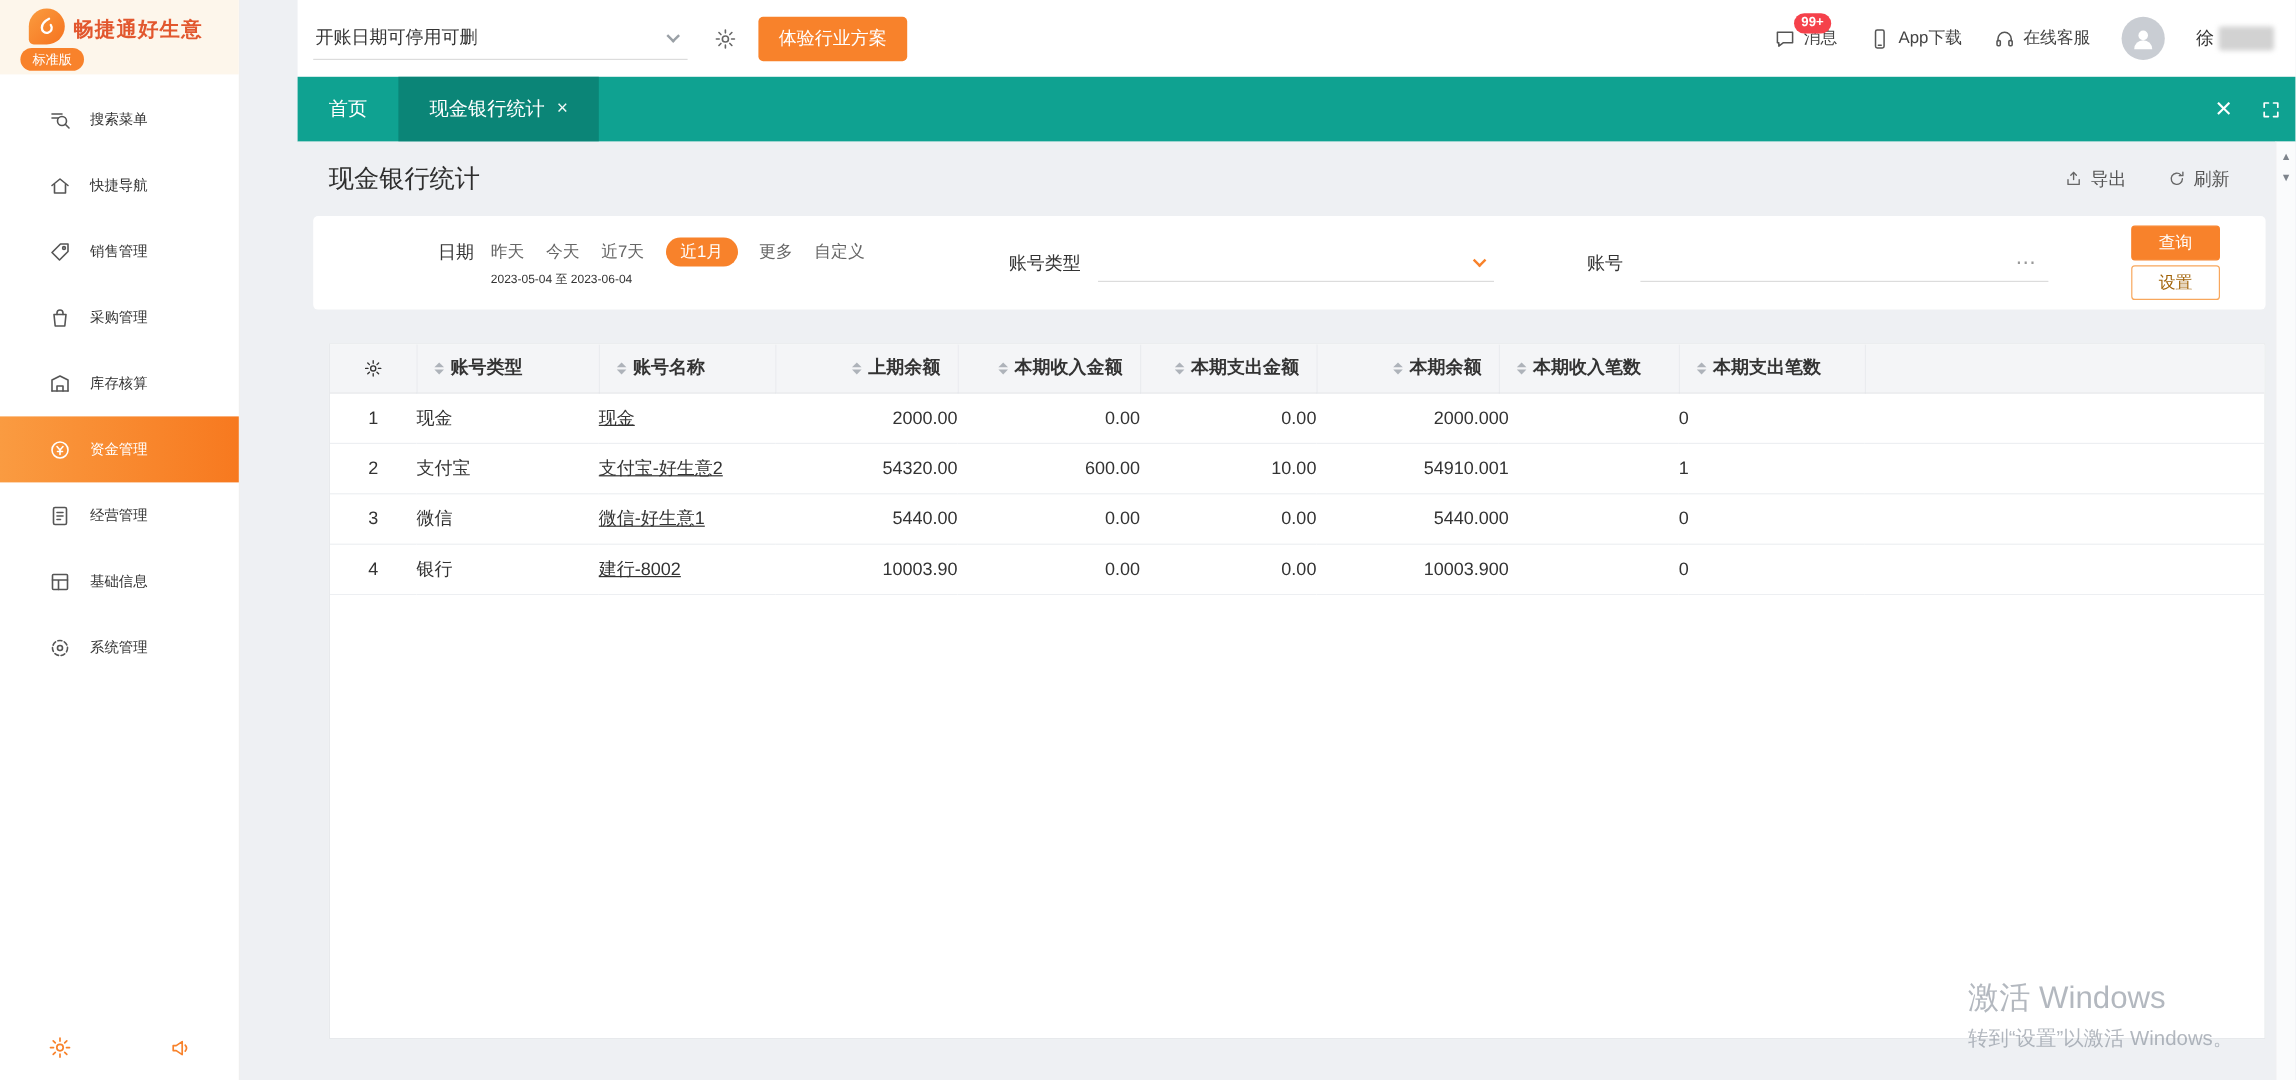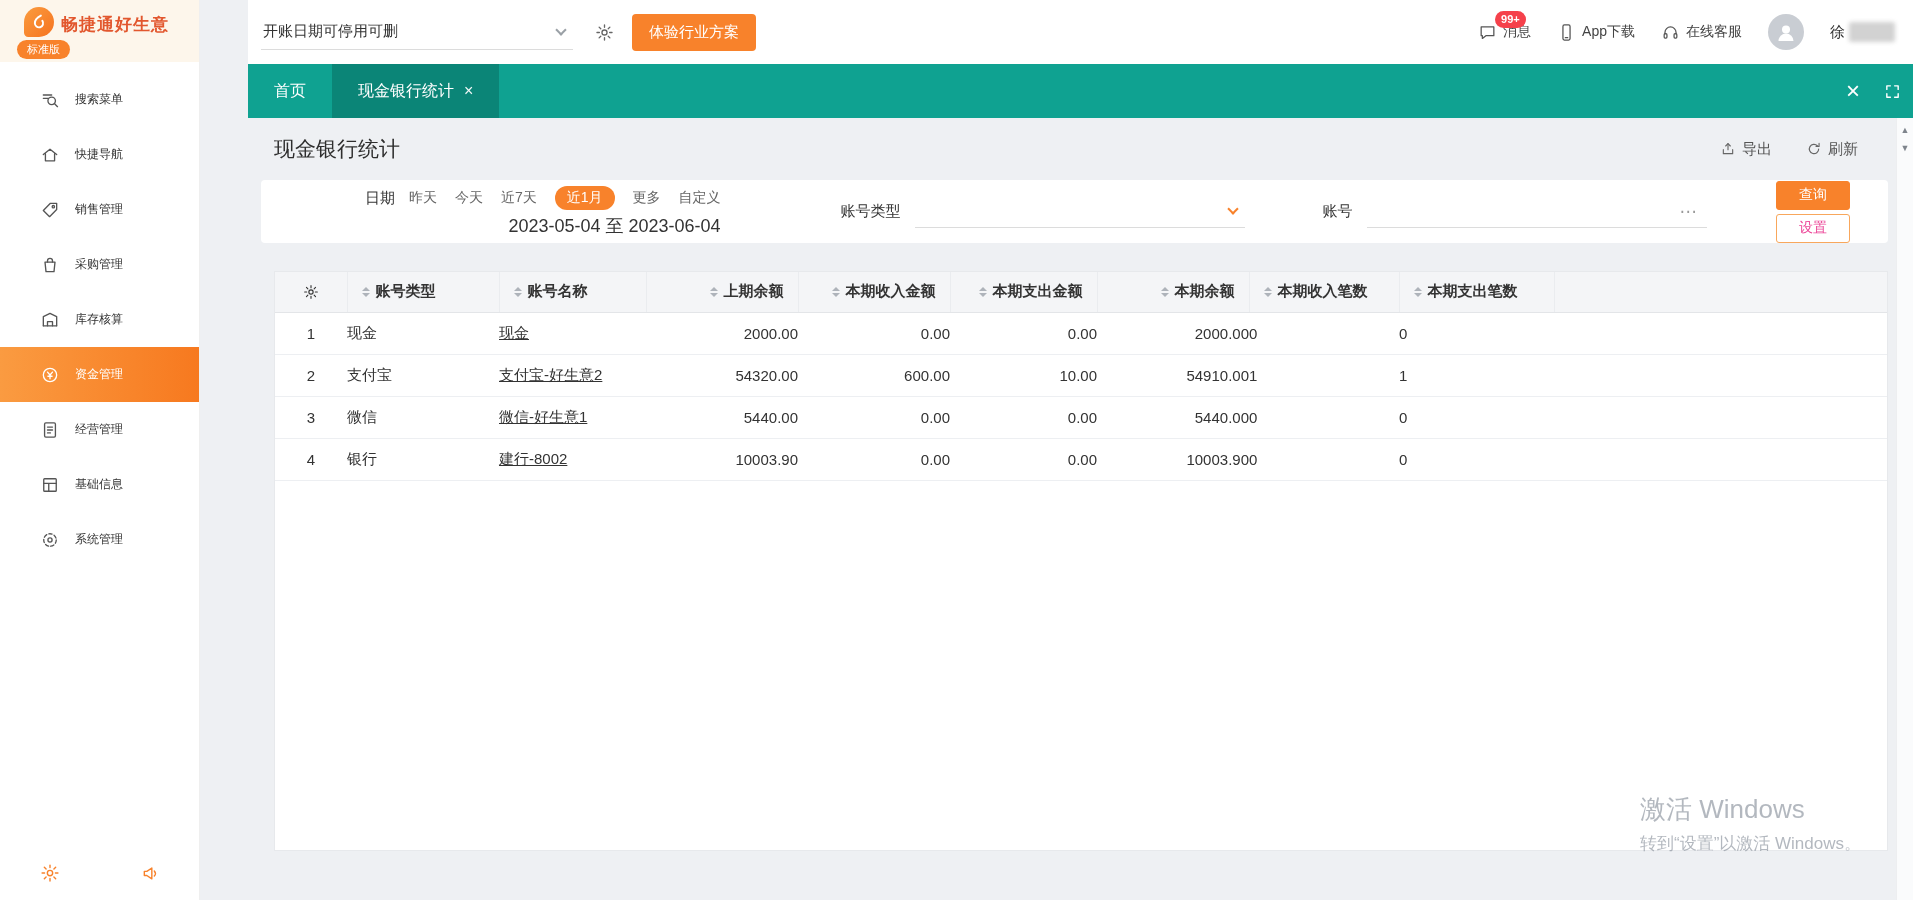--- a/index.html
+++ b/index.html
@@ -50,39 +50,39 @@
 
   
   .content { flex:1; position:relative; background:#EEF0F3; overflow:hidden; }
   .page-header { height:62px; display:flex; align-items:center; padding:0 55px 0 26px; }
   .page-title { font-size:21px; font-weight:500; color:#2E2E2E; }
   .ph-actions { margin-left:auto; display:flex; gap:34px; }
   .ph-btn { display:flex; align-items:center; gap:6px; font-size:15px; color:#555; cursor:pointer; }
   .ph-btn .ic { display:flex; color:#666; }
 
   
-  .filter-card { margin:0 25px 0 13px; height:63px; background:#fff; border-radius:4px; display:flex; align-items:center; }
+  .filter-card { margin:0 25px 0 13px; height:78px; background:#fff; border-radius:4px; display:flex; align-items:center; }
   .date-group { margin-left:104px; display:flex; align-items:flex-start; }
   .ftr-label { font-size:15px; color:#333; margin-right:14px; white-space:nowrap; }
   .date-group .ftr-label { margin-top:3px; }
   .date-stack { display:flex; flex-direction:column; gap:4px; }
   .date-options { display:flex; align-items:center; gap:18px; font-size:14px; color:#666; }
   .date-opt { cursor:pointer; white-space:nowrap; }
   .date-opt.selected { background:#F8822B; color:#fff; padding:3px 12px; border-radius:12px; }
-  .date-range { font-size:18px; color:#333; white-space:nowrap;text-align:right; }
+  .date-range { font-size:10px; color:#333; white-space:nowrap; }
   .underline-field { border-bottom:1px solid #DCDCDC; height:32px; display:flex; align-items:center; justify-content:flex-end; padding:0 8px; cursor:pointer; }
   .acc-type-group { display:flex; align-items:center; margin-left:120px; }
   .acc-type-select { width:330px; }
   .acc-group { display:flex; align-items:center; margin-left:78px; }
   .acc-field { width:340px; }
   .more-dots { color:#999; font-size:17px; letter-spacing:2px; line-height:1; }
   .filter-btns { margin-left:auto; margin-right:38px; display:flex; flex-direction:column; gap:4px;justify-content:flex-end; }
   .btn { width:74px; height:29px; font-size:14px; border-radius:3px; cursor:pointer; font-family:inherit; display:flex; align-items:center; justify-content:center; }
   .btn-solid { background:#F8822B; color:#fff; border:1px solid #F8822B; }
-  .btn-outline { background:#fff; color:#ec4899; border:1px solid #F8A75C; }
+  .btn-outline { background:#fff; color:#a16207; border:1px solid #F8A75C; }
 
   
   .table-card { margin:28px 25px 0 26px; height:580px; background:#fff; border:1px solid #E7E9EC; display:flex; flex-direction:column; overflow:hidden; }
   table.grid { width:100%; border-collapse:collapse; table-layout:fixed; }
   .grid th { height:40px; background:#F4F5F7; font-size:15px; color:#333; font-weight:bold; border-bottom:1px solid #E3E5E8; border-right:1px solid #EAECEF; padding:0; }
   .grid th:last-child { border-right:none; }
   .grid td { height:42px; font-size:15px; color:#333; border-bottom:1px solid #EDEFF2; padding:0; }
   .th-flex { display:flex; align-items:center; padding:0 14px; }
   .th-flex.right { justify-content:flex-end; }
   .th-gear { color:#666; }
@@ -92,21 +92,21 @@
   .sort .up { border-bottom:4px solid #AEB3BA; }
   .sort .dn { border-top:4px solid #AEB3BA; }
   .c-idx { text-align:center; color:#666; }
   .c-left { padding-left:14px; text-align:left; }
   .c-num { padding-right:14px; text-align:right; }
   .cell-link { text-decoration:underline; cursor:pointer; color:#333; }
   .spacer { flex:1; background:#fff; }
   .total-grid td { background:#FCF3DD; border-top:1px solid #F2E7CB; border-bottom:none; height:41px; }
 
   
-  .watermark { position:absolute; left:1392px; top:674px; color:rgba(128,137,148,.6); pointer-events:none; z-index:5; }
+  .watermark { position:absolute; left:1392px; top:696px; color:rgba(128,137,148,.6); pointer-events:none; z-index:5; }
   .wm1 { font-size:26px; }
   .wm2 { font-size:17px; margin-top:5px; }
 
   
   .scrollbar { position:absolute; top:0; right:0; bottom:0; width:17px; background:#FAFBFC; border-left:1px solid #EDEEF0; display:flex; flex-direction:column; align-items:center; padding-top:8px; gap:9px; color:#7E848C; font-size:9px; z-index:4; }
   .scrollbar span { cursor:pointer; line-height:1; }
 </style>
 </head>
 <body>
 

